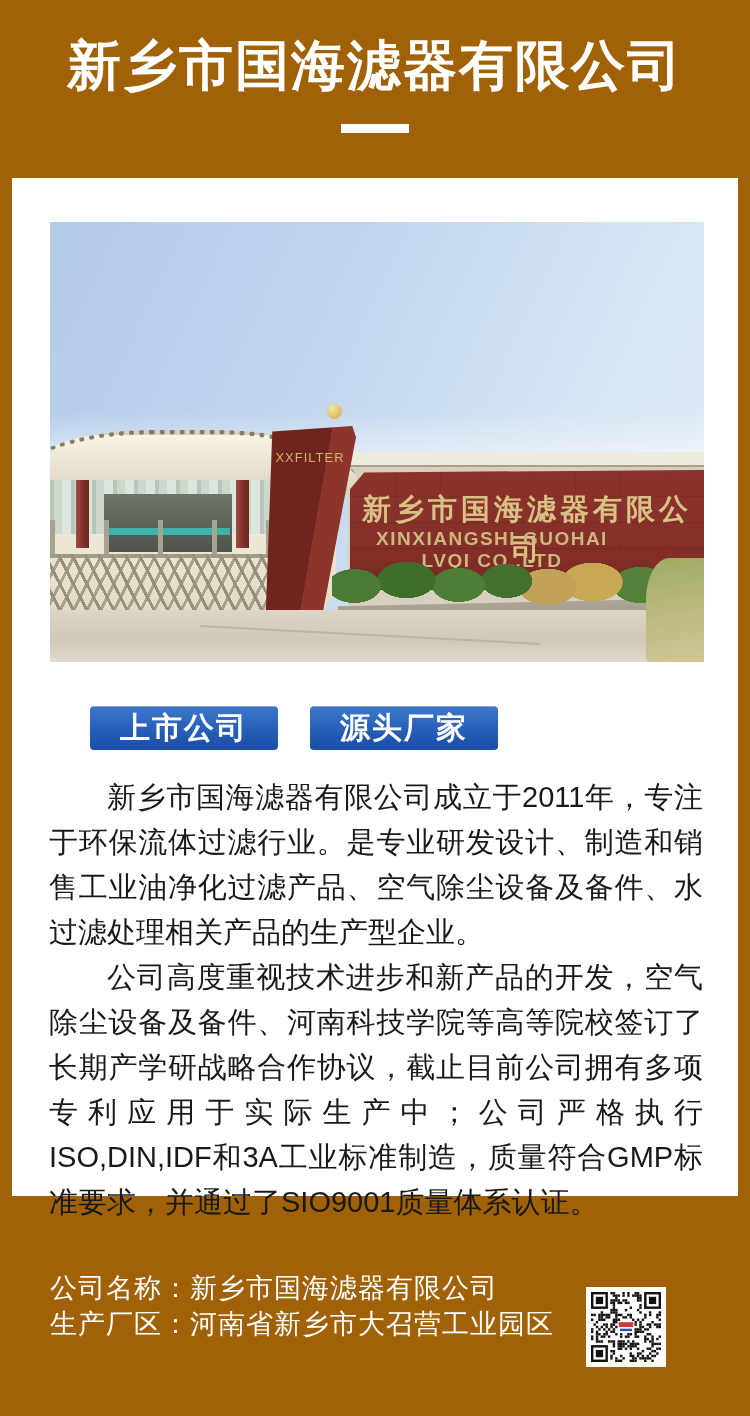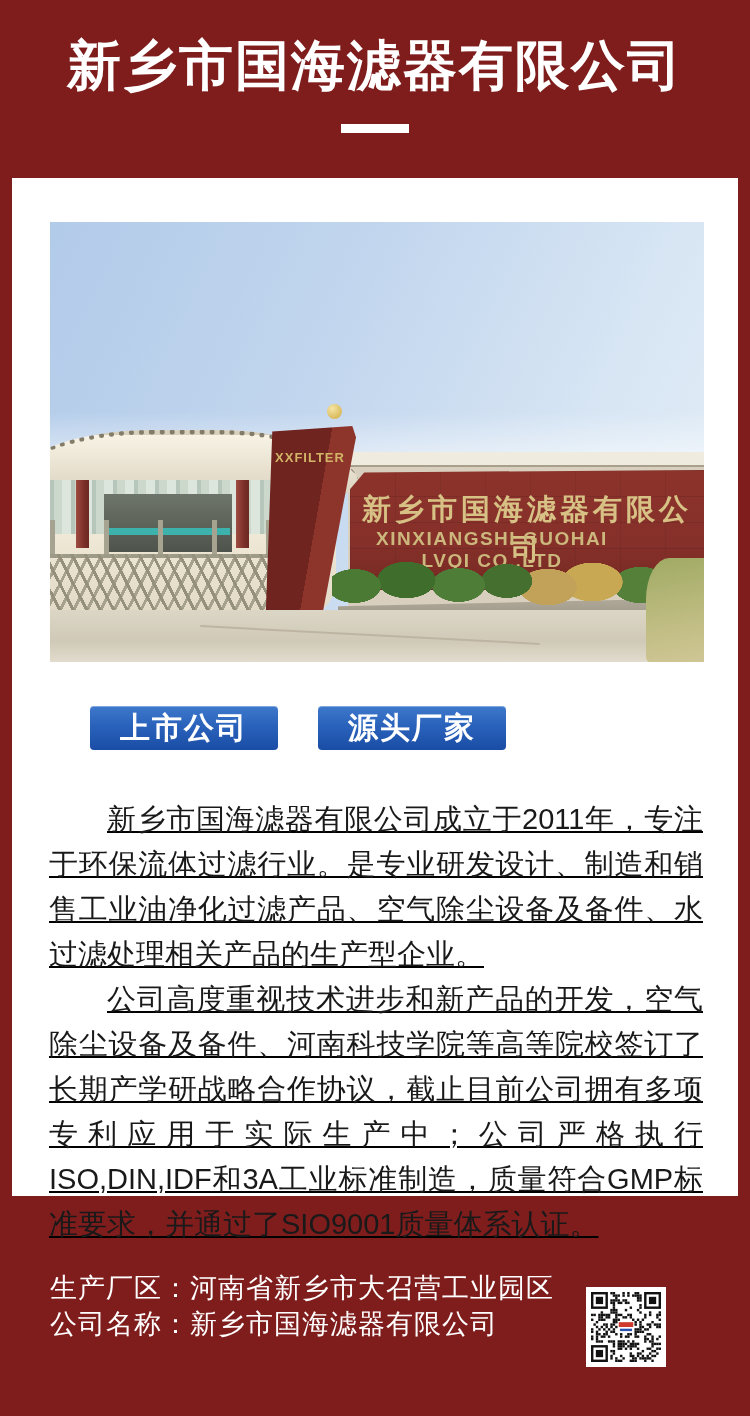--- a/index.html
+++ b/index.html
@@ -2,21 +2,21 @@
 <html><head>
 <meta charset="utf-8">
 <style>
   html,body{margin:0;padding:0;}
   body{
     width:750px;height:1416px;
     font-family:"Liberation Sans","DejaVu Sans",sans-serif;
     background:#0444B1;
     position:relative;overflow:hidden;
   }
-  .page{position:relative;width:750px;height:1416px;background:#7f1d1d;}
+  .page{position:relative;width:750px;height:1416px;background:#a16207;}
 
   
   .header-title{
     position:absolute;top:32px;left:0;width:750px;
     text-align:center;color:#ffffff;font-size:54px;font-weight:bold;
     letter-spacing:2px;line-height:66px;margin:0;
   }
   .header-dash{
     position:absolute;top:124px;left:341px;width:68px;height:9px;background:#ffffff;
   }
@@ -84,39 +84,39 @@
     border-bottom:4px solid #9e9a88;}
   .gate-lattice{left:0;top:332px;width:220px;height:60px;z-index:4;
     background:
       repeating-linear-gradient(63deg,rgba(0,0,0,0) 0 9px,#94907c 9px 12px),
       repeating-linear-gradient(117deg,rgba(0,0,0,0) 0 9px,#a5a18d 9px 12px);}
 
   .tower{left:214px;top:204px;width:92px;height:186px;z-index:5;
     background:linear-gradient(100deg,#6f241f 0 55%,#8d342b 55%);
     clip-path:polygon(9% 3%,96% 0,100% 6%,64% 100%,2% 100%);}
   .tower-logo{left:214px;top:228px;width:92px;text-align:center;color:#d2b566;
-    font-size:13px;font-weight:bold;letter-spacing:1px;z-index:6;}
+    font-size:13px;font-weight:normal;letter-spacing:1px;z-index:6;}
   .gold-ball{left:277px;top:182px;width:15px;height:15px;border-radius:50%;z-index:5;
     background:radial-gradient(circle at 35% 30%,#f5e5a4,#cfa93f);}
 
   .ground{left:0;top:388px;width:654px;height:52px;z-index:5;
     background:linear-gradient(#dcd6c6,#d0c9b7 60%,#e1dccd);}
   .seam{left:150px;top:412px;width:340px;height:2px;background:#bdb5a2;transform:rotate(3deg);z-index:5;}
 
   
-  .badges{position:absolute;left:78px;top:528px;display:flex;gap:40px;justify-content:space-between;}
+  .badges{position:absolute;left:78px;top:528px;display:flex;gap:32px;justify-content:space-between;}
   .badge{
     height:44px;line-height:44px;padding:0 30px;border-radius:4px;
     color:#ffffff;font-size:30px;font-weight:bold;letter-spacing:2px;
     background:linear-gradient(180deg,#3e79cc 0%,#2a62bb 45%,#1a4da5 100%);
     box-shadow:inset 0 1px 0 rgba(255,255,255,.35);
   }
 
   
-  .paras{position:absolute;left:37px;top:619px;width:654px;text-decoration:underline;}
+  .paras{position:absolute;left:37px;top:597px;width:654px;}
   .paras p{
     margin:0;font-size:29px;line-height:45px;color:#191919;
     text-align:justify;text-indent:2em;
   }
 
   
   .slogan{
     position:absolute;left:0;top:1204px;width:750px;
     display:flex;justify-content:center;gap:84px;
     color:#ffffff;font-size:43px;font-weight:bold;letter-spacing:3px;line-height:60px;
@@ -189,22 +189,22 @@
 
     <div class="paras">
       <p>新乡市国海滤器有限公司成立于2011年，专注于环保流体过滤行业。是专业研发设计、制造和销售工业油净化过滤产品、空气除尘设备及备件、水过滤处理相关产品的生产型企业。</p>
       <p>公司高度重视技术进步和新产品的开发，空气除尘设备及备件、河南科技学院等高等院校签订了长期产学研战略合作协议，截止目前公司拥有多项专利应用于实际生产中；公司严格执行ISO,DIN,IDF和3A工业标准制造，质量符合GMP标准要求，并通过了SIO9001质量体系认证。</p>
     </div>
 
   </section>
 
 
   <div class="info">
+    <div class="info-row"><span>公司名称：</span><span>新乡市国海滤器有限公司</span></div>
     <div class="info-row"><span>生产厂区：</span><span>河南省新乡市大召营工业园区</span></div>
-    <div class="info-row"><span>公司名称：</span><span>新乡市国海滤器有限公司</span></div>
   </div>
 
   <div class="qr-box">
     <svg id="qr-svg" viewBox="0 0 29 29" xmlns="http://www.w3.org/2000/svg">
         <rect x="0" y="0" width="7" height="7" fill="#111"></rect>
         <rect x="1" y="1" width="5" height="5" fill="#fff"></rect>
         <rect x="2" y="2" width="3" height="3" fill="#111"></rect>
         <rect x="22" y="0" width="7" height="7" fill="#111"></rect>
         <rect x="23" y="1" width="5" height="5" fill="#fff"></rect>
         <rect x="24" y="2" width="3" height="3" fill="#111"></rect>

